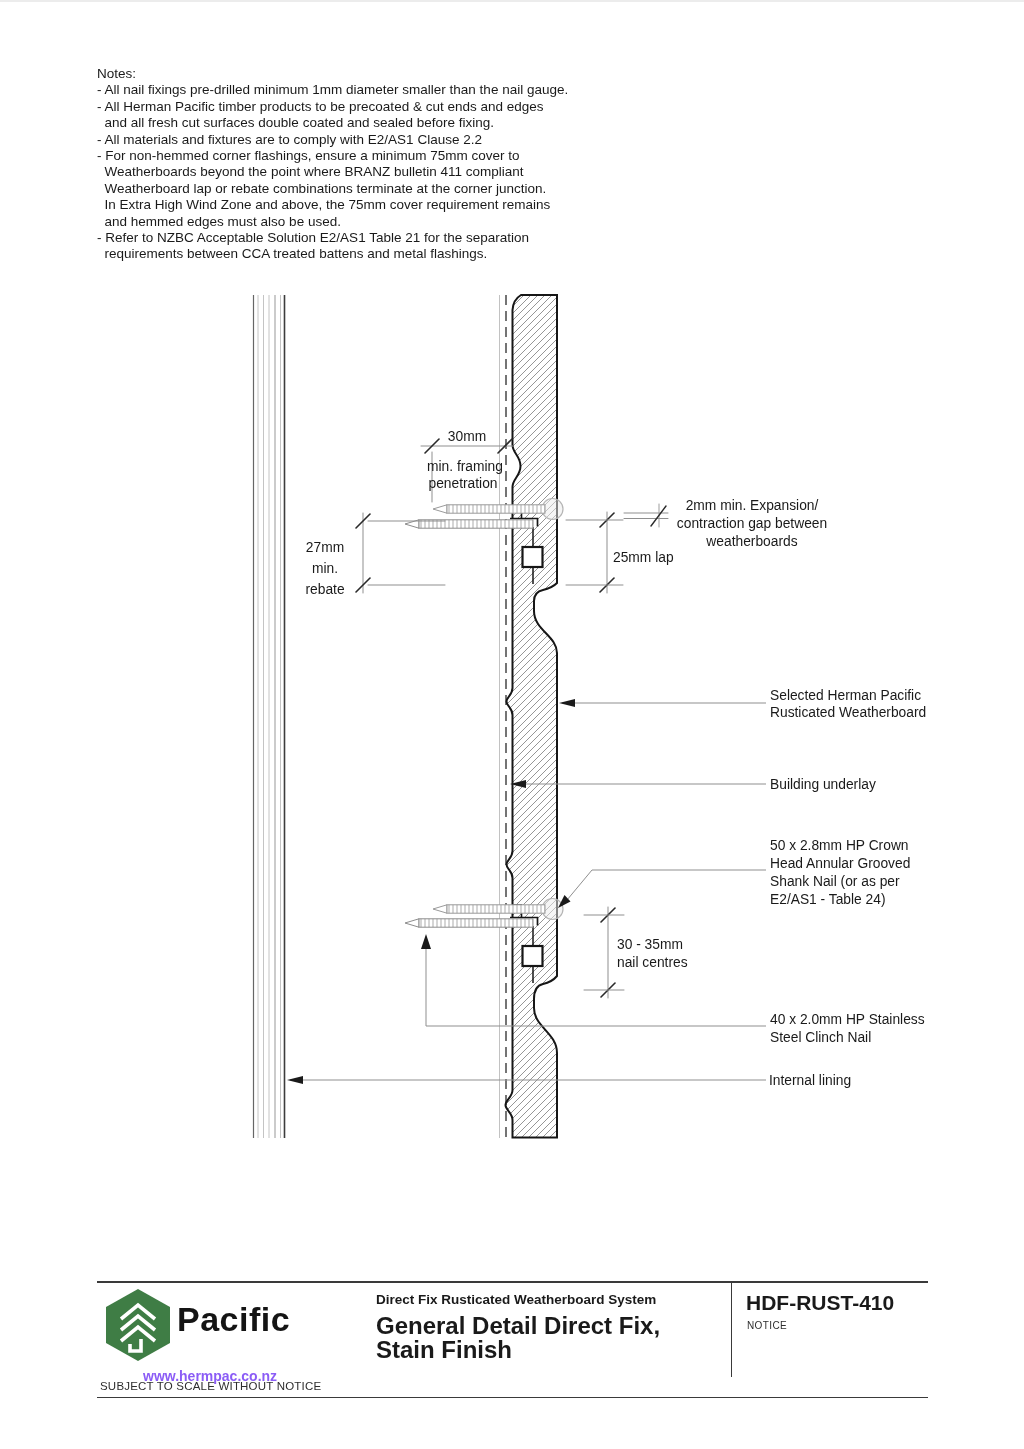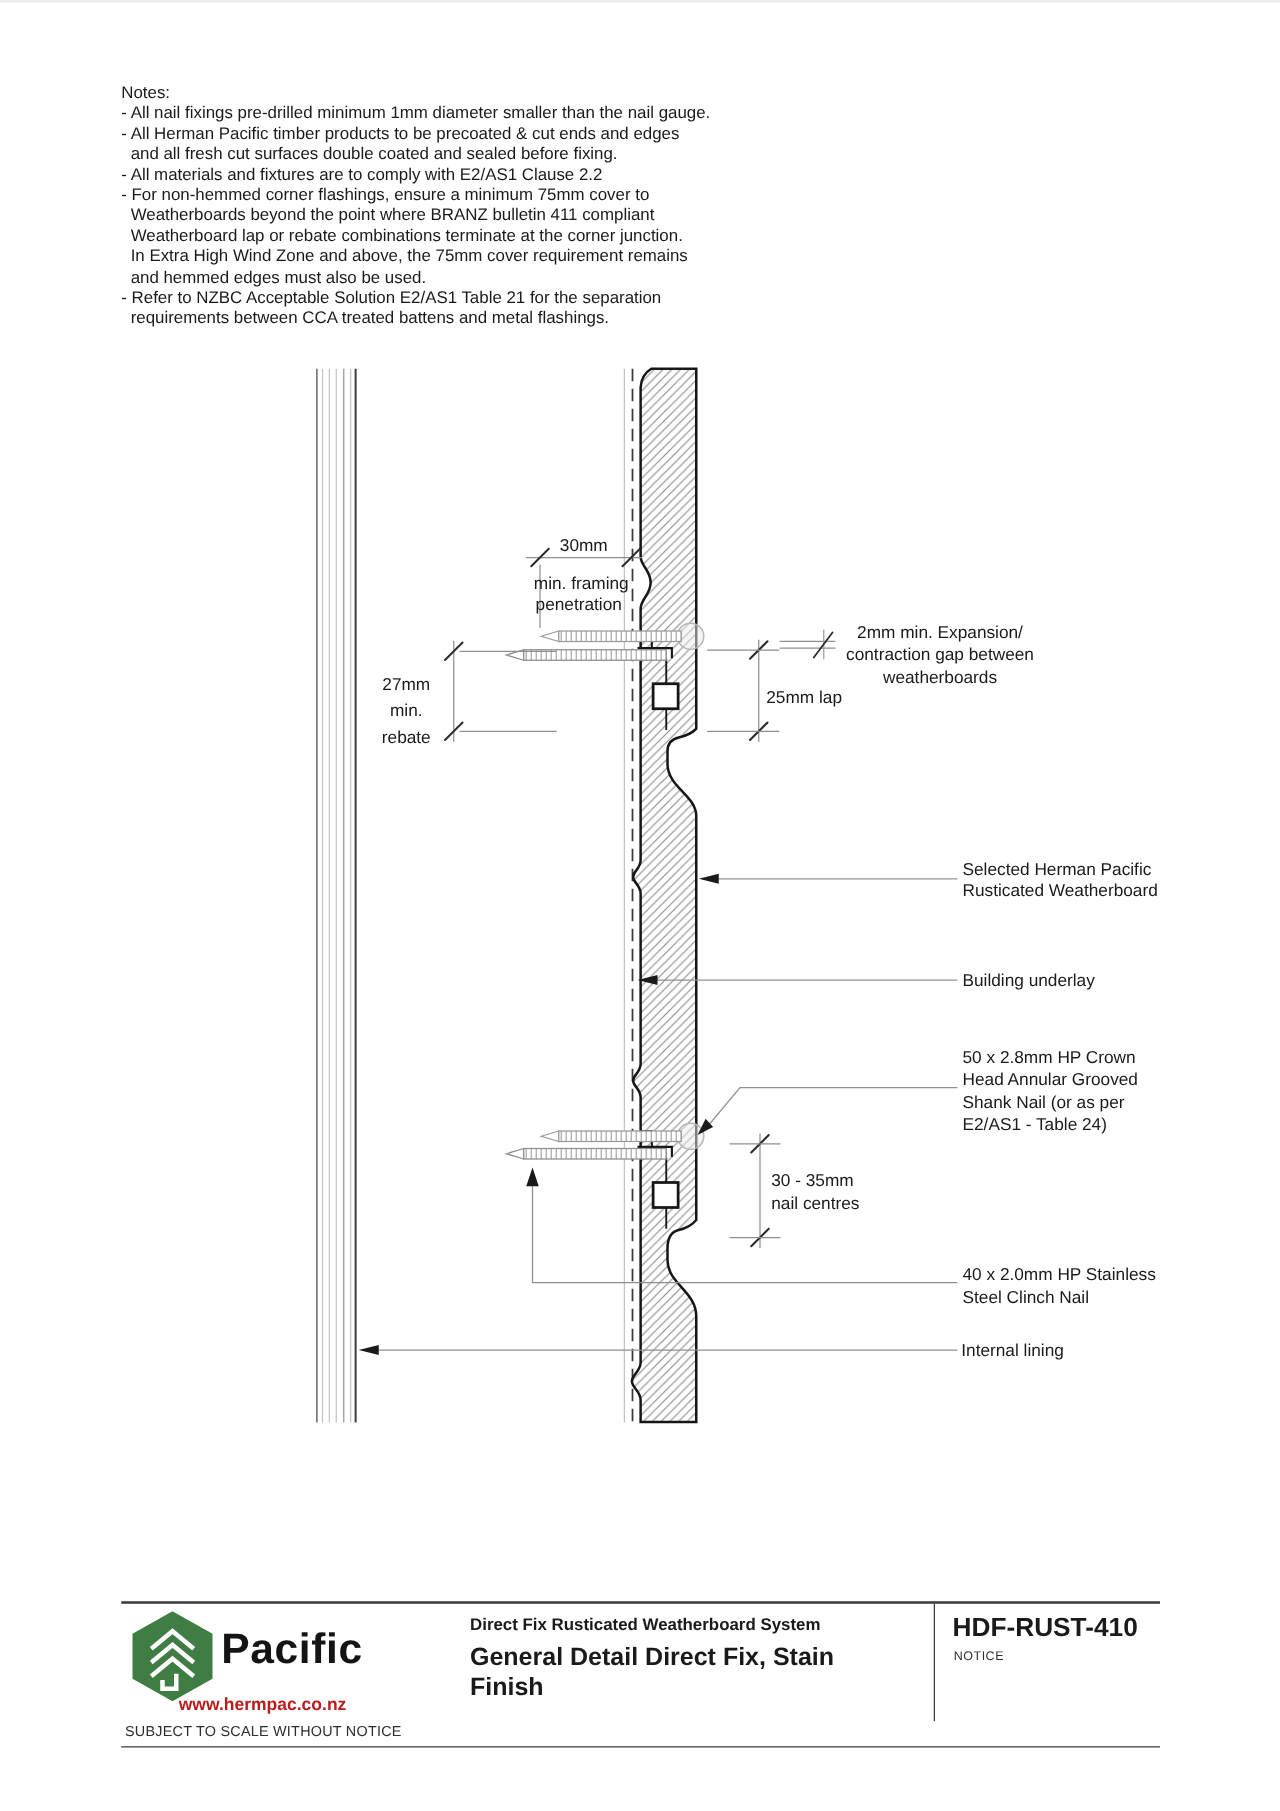--- a/index.html
+++ b/index.html
@@ -13,25 +13,25 @@
   .notes .notes-title{white-space:pre-wrap;margin-top:20px;}
   .notes .notes-body{white-space:pre-wrap;}
   svg text{font-size:13.8px;fill:#1a1a1a;}
   
   .title-block{
     position:absolute;left:97px;top:1281px;width:831px;height:117px;
     border-top:2px solid #3a3a3a;border-bottom:1.5px solid #3a3a3a;box-sizing:border-box;
   }
   .logo-hex{position:absolute;left:8px;top:6px;}
   .brand-name{position:absolute;left:80px;top:17px;font-size:34px;font-weight:bold;letter-spacing:0.5px;color:#141414;}
-  .website{position:absolute;left:46px;top:72px;font-size:14px;font-weight:bold;color:#b91c1c;}
+  .website{position:absolute;left:46px;top:85px;font-size:14px;font-weight:bold;color:#8b5cf6;}
   .disclaimer{position:absolute;left:3px;top:97px;font-size:11.5px;color:#2e2e2e;letter-spacing:0.2px;}
   .system-title{position:absolute;left:279px;top:9px;font-size:13.5px;font-weight:bold;}
-  .main-title{position:absolute;left:279px;top:31px;width:312px;font-size:20px;font-weight:bold;line-height:24px;}
-  .tb-right{position:absolute;left:634px;top:0;width:197px;height:94px;border-left:1.5px solid #3a3a3a;box-sizing:border-box;margin-left:16px;}
+  .main-title{position:absolute;left:279px;top:31px;width:312px;font-size:24px;font-weight:bold;line-height:24px;}
+  .tb-right{position:absolute;left:634px;top:0;width:197px;height:94px;border-left:1.5px solid #3a3a3a;box-sizing:border-box;}
   .dwg-number{position:absolute;left:14px;top:8px;font-size:21px;font-weight:bold;}
   .dwg-label{position:absolute;left:15px;top:37px;font-size:10px;letter-spacing:0.4px;color:#2e2e2e;}
   .tb-row{position:absolute;left:0;top:61px;width:100%;height:54px;border-top:1.5px solid #3a3a3a;box-sizing:border-box;}
   .cell-scale{position:absolute;left:0;top:0;width:89px;height:100%;border-right:1.5px solid #3a3a3a;box-sizing:border-box;}
   .cell-date{position:absolute;left:89px;top:0;width:108px;height:100%;}
   .cell-value{position:absolute;left:0;top:9px;width:100%;text-align:center;font-size:13px;}
   .cell-label{position:absolute;left:8px;bottom:7px;font-size:10px;color:#2e2e2e;letter-spacing:0.3px;}
 </style>
 </head>
 <body>

